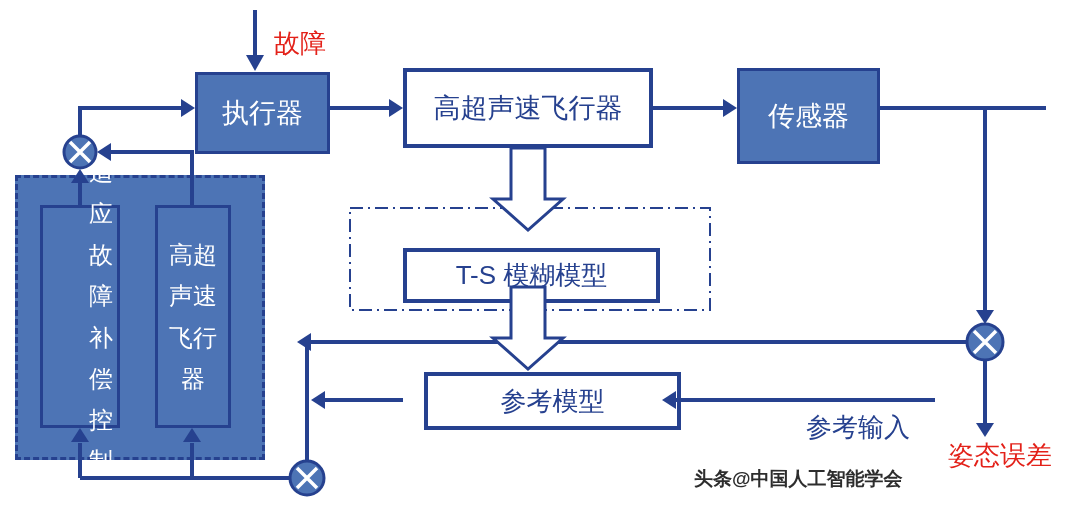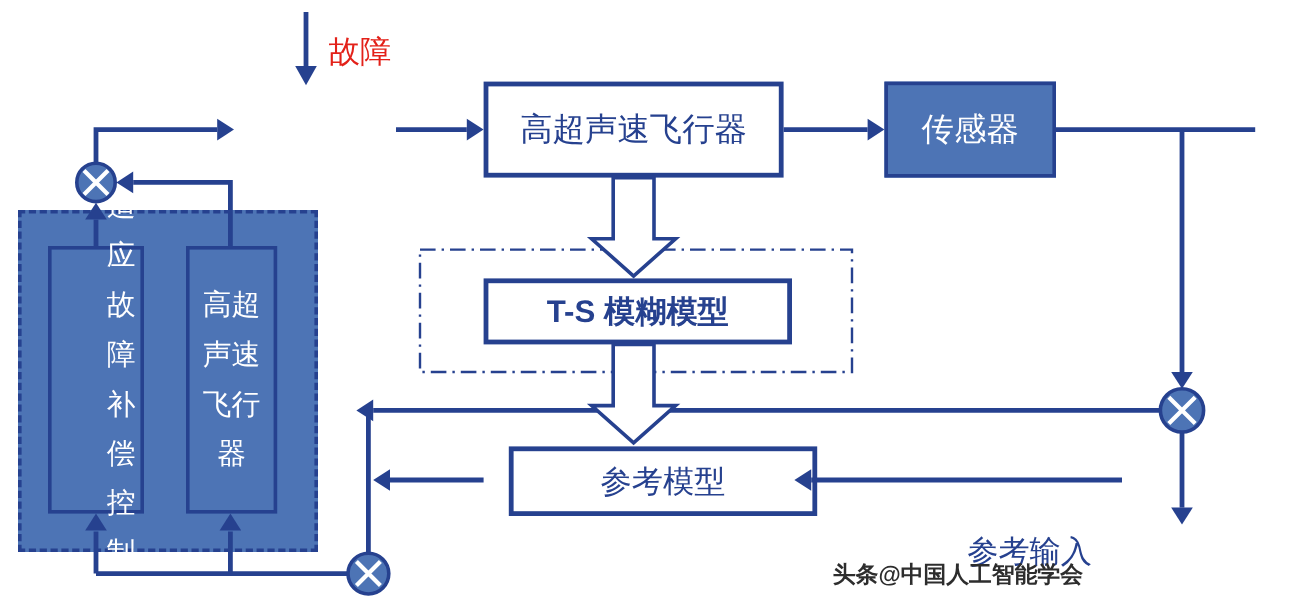--- a/index.html
+++ b/index.html
@@ -11,33 +11,33 @@
   html,body{margin:0;padding:0;background:#fff;}
   body{font-family:"Liberation Sans","DejaVu Sans",sans-serif;}
   .canvas{position:relative;width:1080px;height:507px;background:#fff;overflow:hidden;}
 
   .box{position:absolute;box-sizing:border-box;display:flex;align-items:center;justify-content:center;text-align:center;}
   .box.fill{background:var(--fill);border:3px solid var(--line);color:#fff;}
   .box.outline{background:#fff;border:4px solid var(--line);color:var(--line);}
 
   #actuator{left:195px;top:72px;width:135px;height:82px;font-size:27px;}
   #vehicle{left:403px;top:68px;width:250px;height:80px;font-size:27px;}
-  #sensor{left:737px;top:68px;width:143px;height:80px;font-size:27px;}
-  #ts-box{left:403px;top:232px;width:257px;height:55px;font-size:26px;font-weight:bold;}
+  #sensor{left:737px;top:68px;width:143px;height:96px;font-size:27px;}
+  #ts-box{left:403px;top:248px;width:257px;height:55px;font-size:26px;}
   #ref-box{left:403px;top:372px;width:257px;height:58px;font-size:26px;margin-left:21px;}
 
   #controller-group{position:absolute;left:15px;top:175px;width:250px;height:285px;box-sizing:border-box;
     background:var(--fill);border:3px dashed var(--line);}
   #adaptive{left:40px;top:205px;width:80px;height:223px;font-size:24px;padding-left:42px;}
   #normal{left:155px;top:205px;width:76px;height:223px;font-size:24px;}
   .vlabel{display:inline-block;width:2em;word-break:break-all;text-align:center;line-height:1.72;}
 
   .lbl{position:absolute;white-space:nowrap;font-size:26px;}
   .lbl.red{color:var(--red);}
-  .lbl.blue{color:var(--line);margin-top:32px;}
+  .lbl.blue{color:var(--line);}
   #fault-label{left:274px;top:26px;text-align:right;}
   #attitude-output-label{left:950px;top:72px;}
   #attitude-error-label{left:948px;top:438px;}
   #reference-input-label{left:806px;top:410px;}
   #watermark{position:absolute;left:694px;top:466px;font-size:19px;font-weight:bold;color:var(--wm);white-space:nowrap;}
 
   svg.overlay{position:absolute;left:0;top:0;width:1080px;height:507px;pointer-events:none;}
   .ln path{stroke:var(--line);stroke-width:4;fill:none;}
   .ah{fill:var(--line);stroke:none;}
   .hollow{fill:#ffffff;stroke:var(--line);stroke-width:3;}
@@ -50,20 +50,23 @@
 
 <div class="canvas">
 
   <div id="controller-group"></div>
 
   <div class="box fill" id="adaptive">
     <span class="vlabel">自适应故障补偿控制器</span>
   </div>
   <div class="box fill" id="normal">
     <span class="vlabel">高超声速飞行器</span>
+  </div>
+  <div class="box fill" id="actuator">
+    <span>执行器</span>
   </div>
   <div class="box outline" id="vehicle">
     <span>高超声速飞行器</span>
   </div>
   <div class="box fill" id="sensor">
     <span>传感器</span>
   </div>
   <div class="box outline" id="ts-box">
     <span>T-S 模糊模型</span>
   </div>
@@ -153,16 +156,17 @@
       <circle cx="985" cy="342" r="18"></circle>
       <path class="x" d="M974,331 L996,353 M974,353 L996,331"></path>
     </g>
     <g class="sum">
       <circle cx="307" cy="478" r="17"></circle>
       <path class="x" d="M297,468 L317,488 M297,488 L317,468"></path>
     </g>
   </svg>
 
   <div class="lbl red" id="fault-label">故障</div>
+  <div class="lbl red" id="attitude-error-label">姿态误差</div>
   <div class="lbl blue" id="reference-input-label">参考输入</div>
 
   <div id="watermark">头条@中国人工智能学会</div>
 </div>
 
 </body></html>

